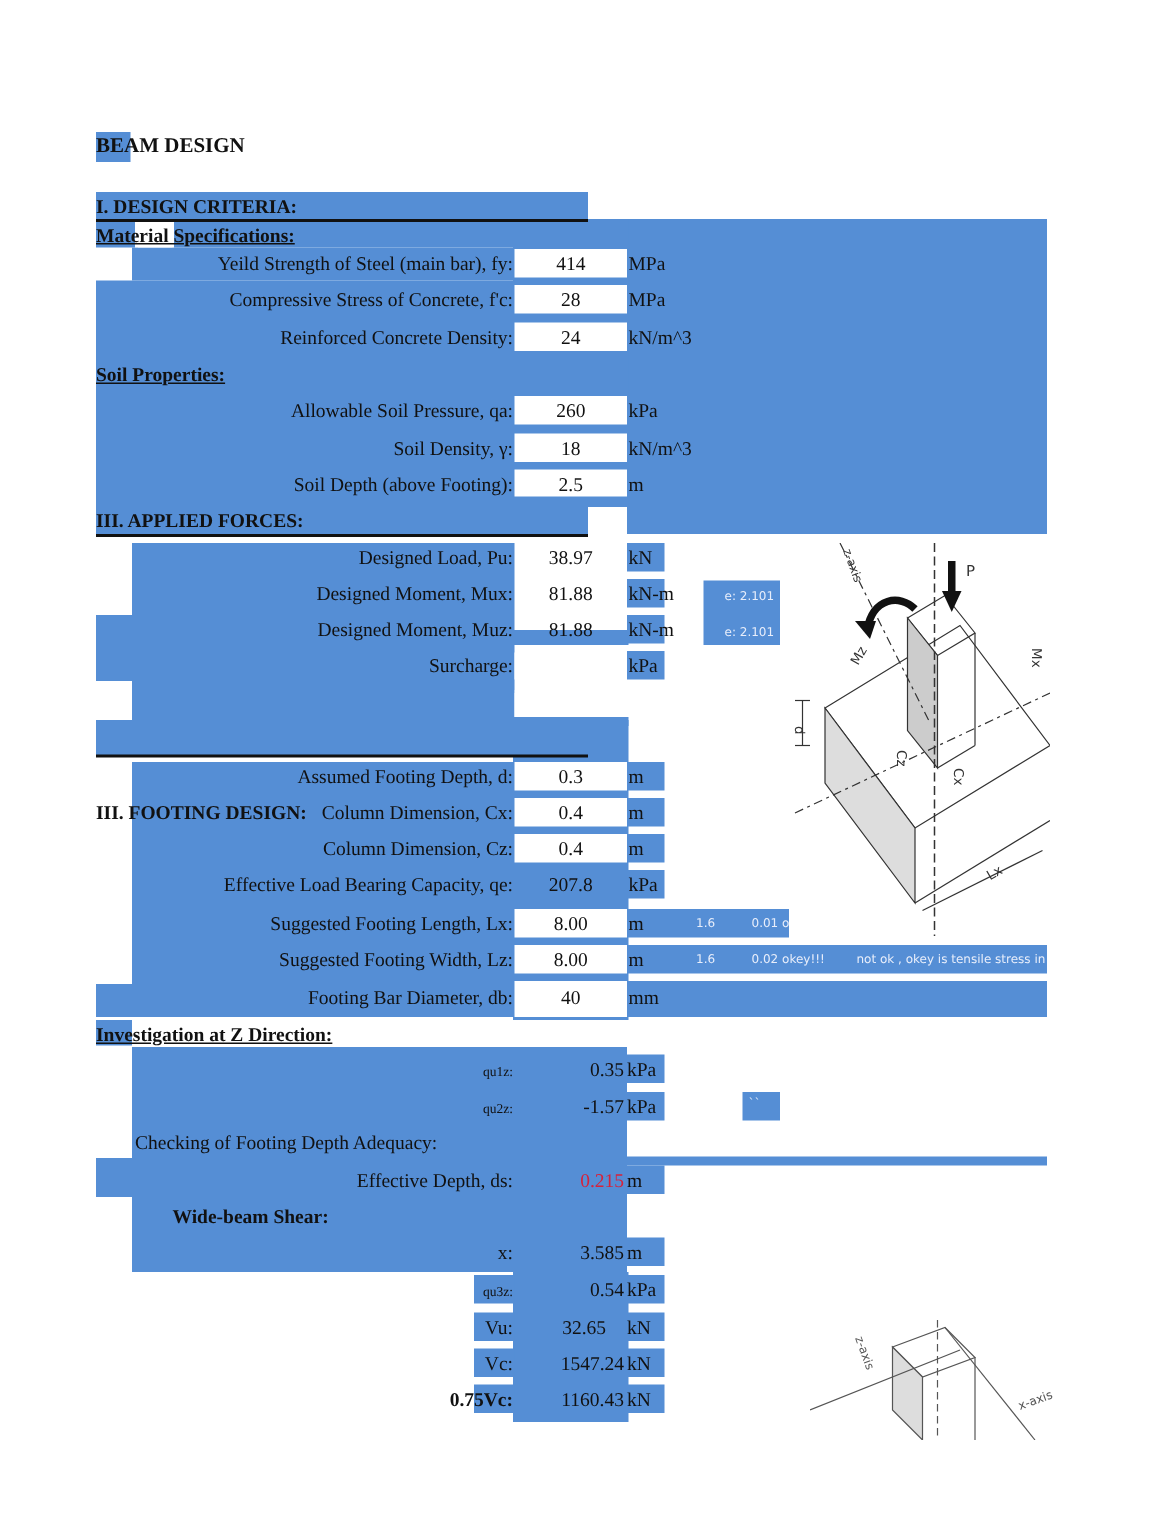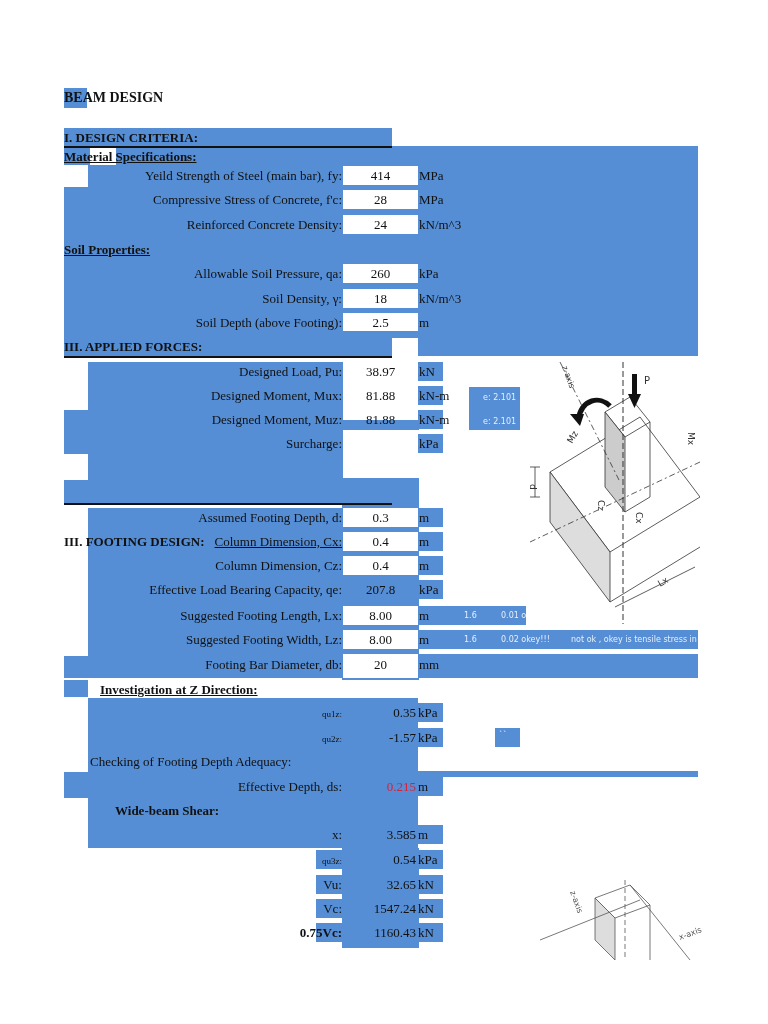--- a/index.html
+++ b/index.html
@@ -143,21 +143,21 @@
 <div class="t r" style="right:426px;top:434px;">Surcharge:</div>
 <div class="t c" style="left:343px;width:75px;top:434px;"></div>
 <div class="t" style="left:419px;top:434px;">kPa</div>
 
 <div class="t b" style="left:64px;top:484px;margin-top:48px;">III. FOOTING DESIGN:</div>
 
 <div class="t r" style="right:426px;top:508px;">Assumed Footing Depth, d:</div>
 <div class="t c" style="left:343px;width:75px;top:508px;">0.3</div>
 <div class="t" style="left:419px;top:508px;">m</div>
 
-<div class="t r" style="right:426px;top:532px;text-decoration:underline;">Column Dimension, Cx:</div>
+<div class="t r" style="right:426px;top:532px;">Column Dimension, Cx:</div>
 <div class="t c" style="left:343px;width:75px;top:532px;">0.4</div>
 <div class="t" style="left:419px;top:532px;">m</div>
 
 <div class="t r" style="right:426px;top:556px;">Column Dimension, Cz:</div>
 <div class="t c" style="left:343px;width:75px;top:556px;">0.4</div>
 <div class="t" style="left:419px;top:556px;">m</div>
 
 <div class="t r" style="right:426px;top:580px;">Effective Load Bearing Capacity, qe:</div>
 <div class="t c" style="left:343px;width:75px;top:580px;">207.8</div>
 <div class="t" style="left:419px;top:580px;">kPa</div>
@@ -169,24 +169,24 @@
 <div class="t tiny" style="left:501px;top:606px;">0.01 o</div>
 
 <div class="t r" style="right:426px;top:630px;">Suggested Footing Width, Lz:</div>
 <div class="t c" style="left:343px;width:75px;top:630px;">8.00</div>
 <div class="t" style="left:419px;top:630px;">m</div>
 <div class="t tiny" style="left:464px;top:630px;">1.6</div>
 <div class="t tiny" style="left:501px;top:630px;">0.02 okey!!!</div>
 <div class="t tiny" style="left:571px;top:630px;width:126px;overflow:hidden;">not ok , okey is tensile stress in</div>
 
 <div class="t r" style="right:426px;top:655px;">Footing Bar Diameter, db:</div>
-<div class="t c" style="left:343px;width:75px;top:655px;">20</div>
+<div class="t c" style="left:343px;width:75px;top:655px;">40</div>
 <div class="t" style="left:419px;top:655px;">mm</div>
 
-<div class="t b u" style="left:64px;top:680px;padding-left:36px;">Investigation at Z Direction:</div>
+<div class="t b u" style="left:64px;top:680px;">Investigation at Z Direction:</div>
 
 <div class="t r sm" style="right:426px;top:704px;">qu1z:</div>
 <div class="t r" style="right:352px;top:703px;">0.35</div>
 <div class="t" style="left:418px;top:703px;">kPa</div>
 
 <div class="t r sm" style="right:426px;top:729px;">qu2z:</div>
 <div class="t r" style="right:352px;top:728px;">-1.57</div>
 <div class="t" style="left:418px;top:728px;">kPa</div>
 <div class="t tiny" style="left:499px;top:726px;">``</div>
 
@@ -200,21 +200,21 @@
 
 <div class="t r" style="right:426px;top:825px;">x:</div>
 <div class="t r" style="right:352px;top:825px;">3.585</div>
 <div class="t" style="left:418px;top:825px;">m</div>
 
 <div class="t r sm" style="right:426px;top:851px;">qu3z:</div>
 <div class="t r" style="right:352px;top:850px;">0.54</div>
 <div class="t" style="left:418px;top:850px;">kPa</div>
 
 <div class="t r" style="right:426px;top:875px;">Vu:</div>
-<div class="t r" style="right:352px;top:875px;margin-left:36px;">32.65</div>
+<div class="t r" style="right:364px;top:875px;margin-left:36px;">32.65</div>
 <div class="t" style="left:418px;top:875px;">kN</div>
 
 <div class="t r" style="right:426px;top:899px;">Vc:</div>
 <div class="t r" style="right:352px;top:899px;">1547.24</div>
 <div class="t" style="left:418px;top:899px;">kN</div>
 
 <div class="t r" style="right:426px;top:923px;font-weight:bold;">0.75Vc:</div>
 <div class="t r" style="right:352px;top:923px;">1160.43</div>
 <div class="t" style="left:418px;top:923px;">kN</div>
 

